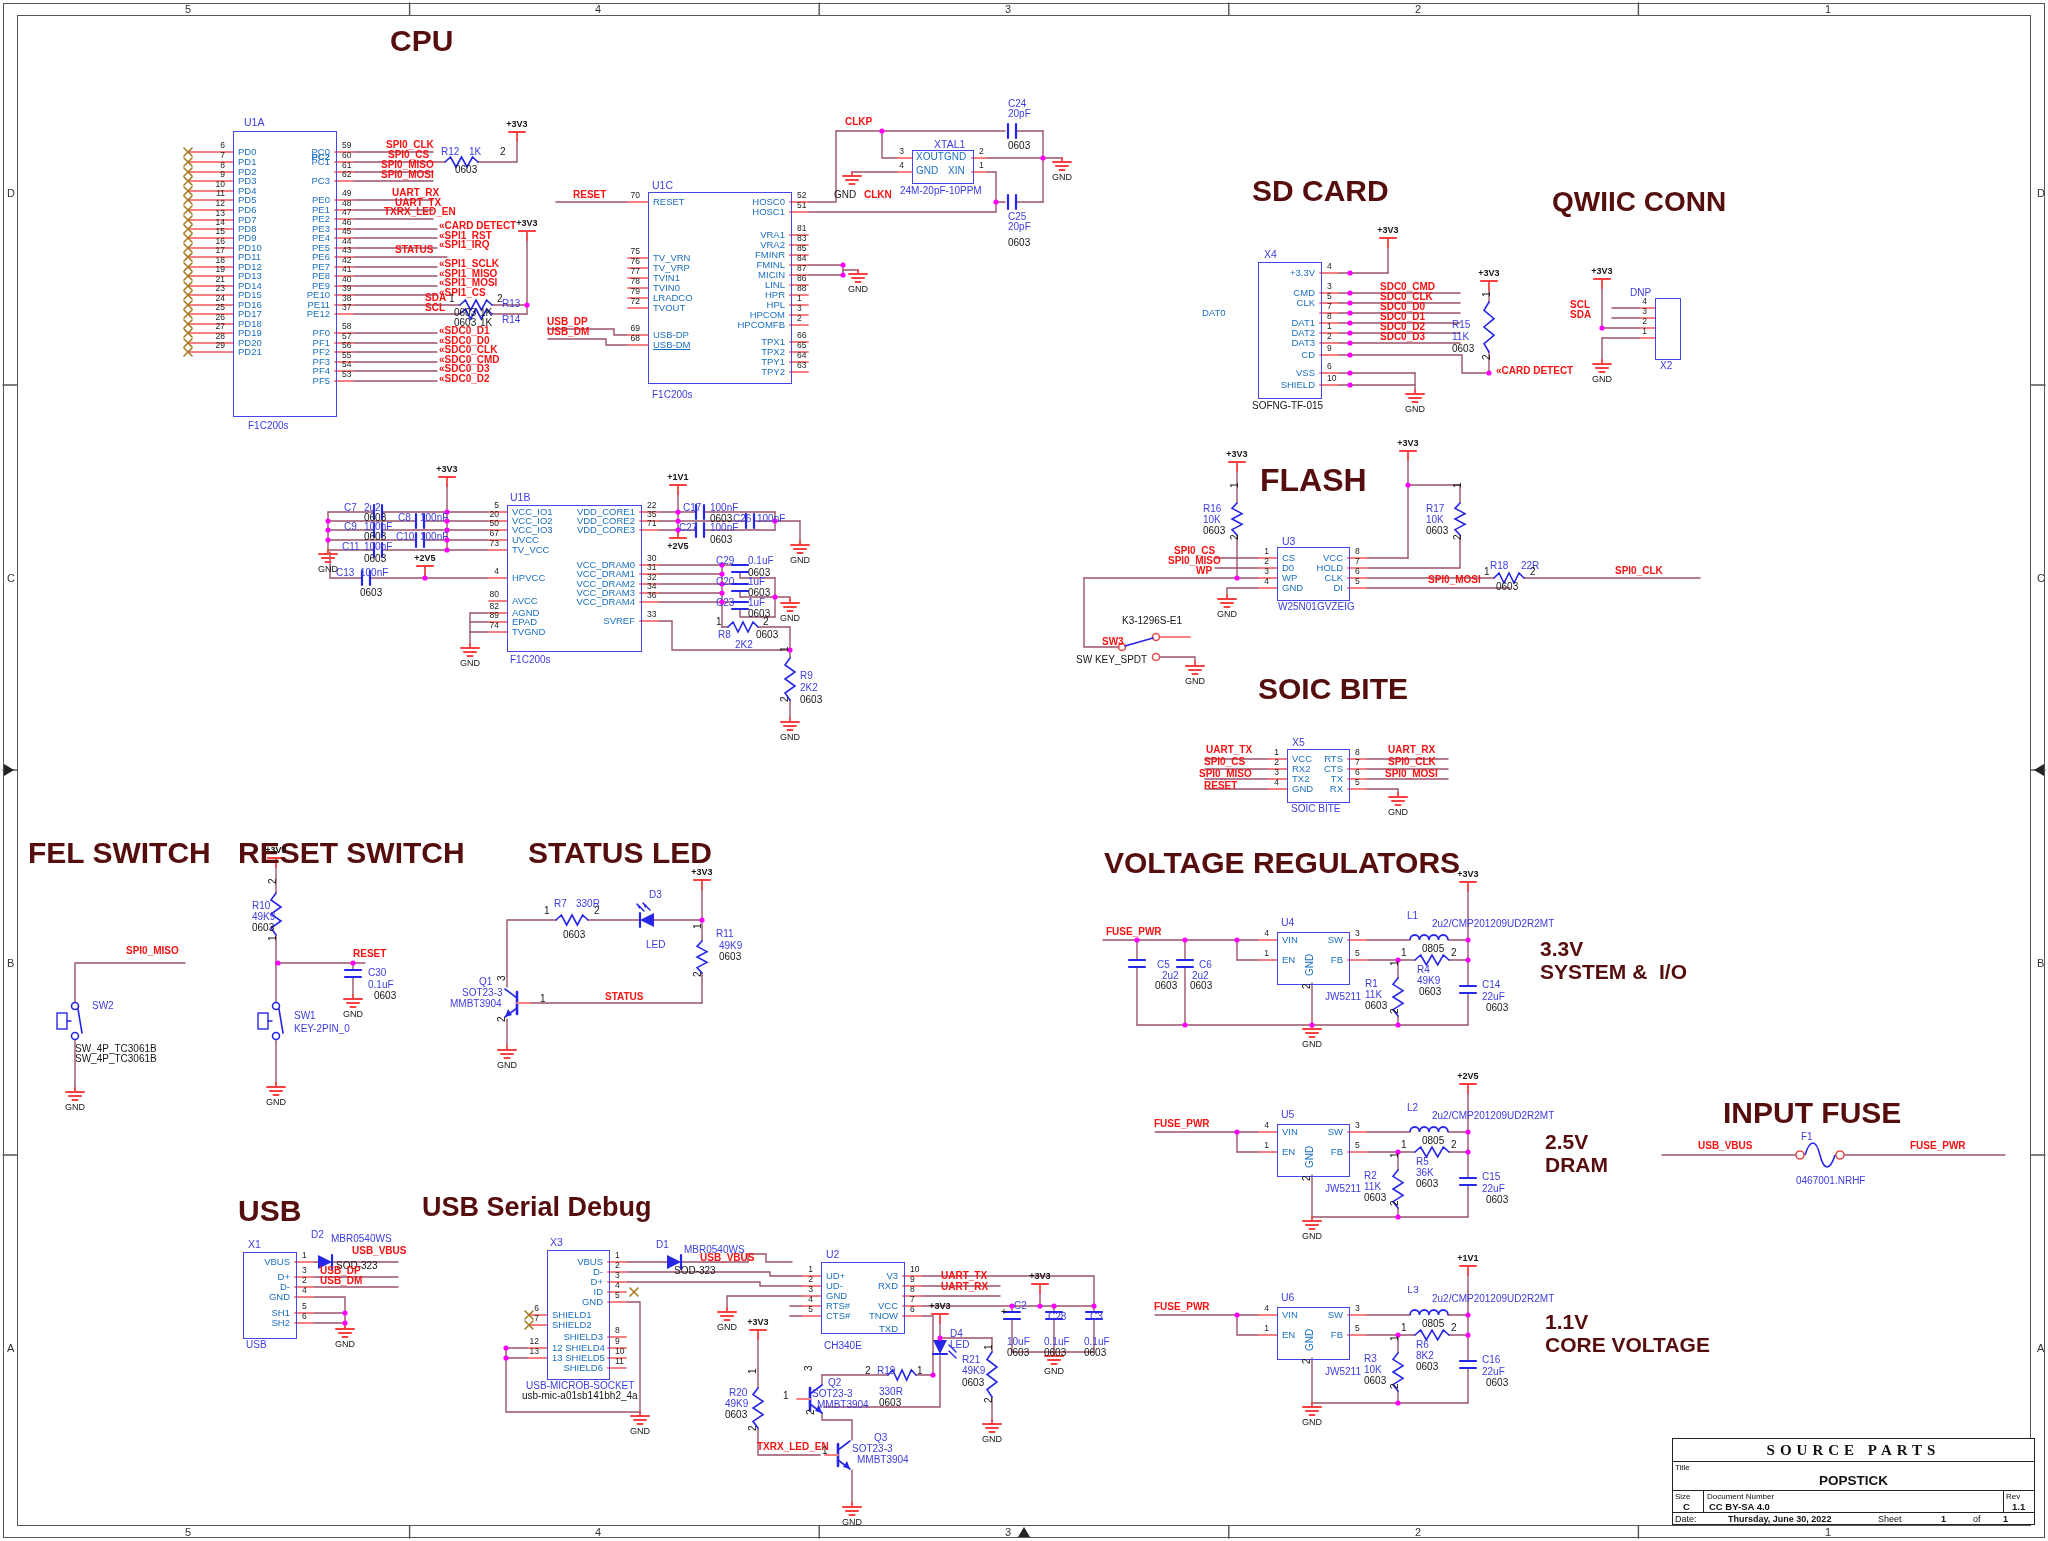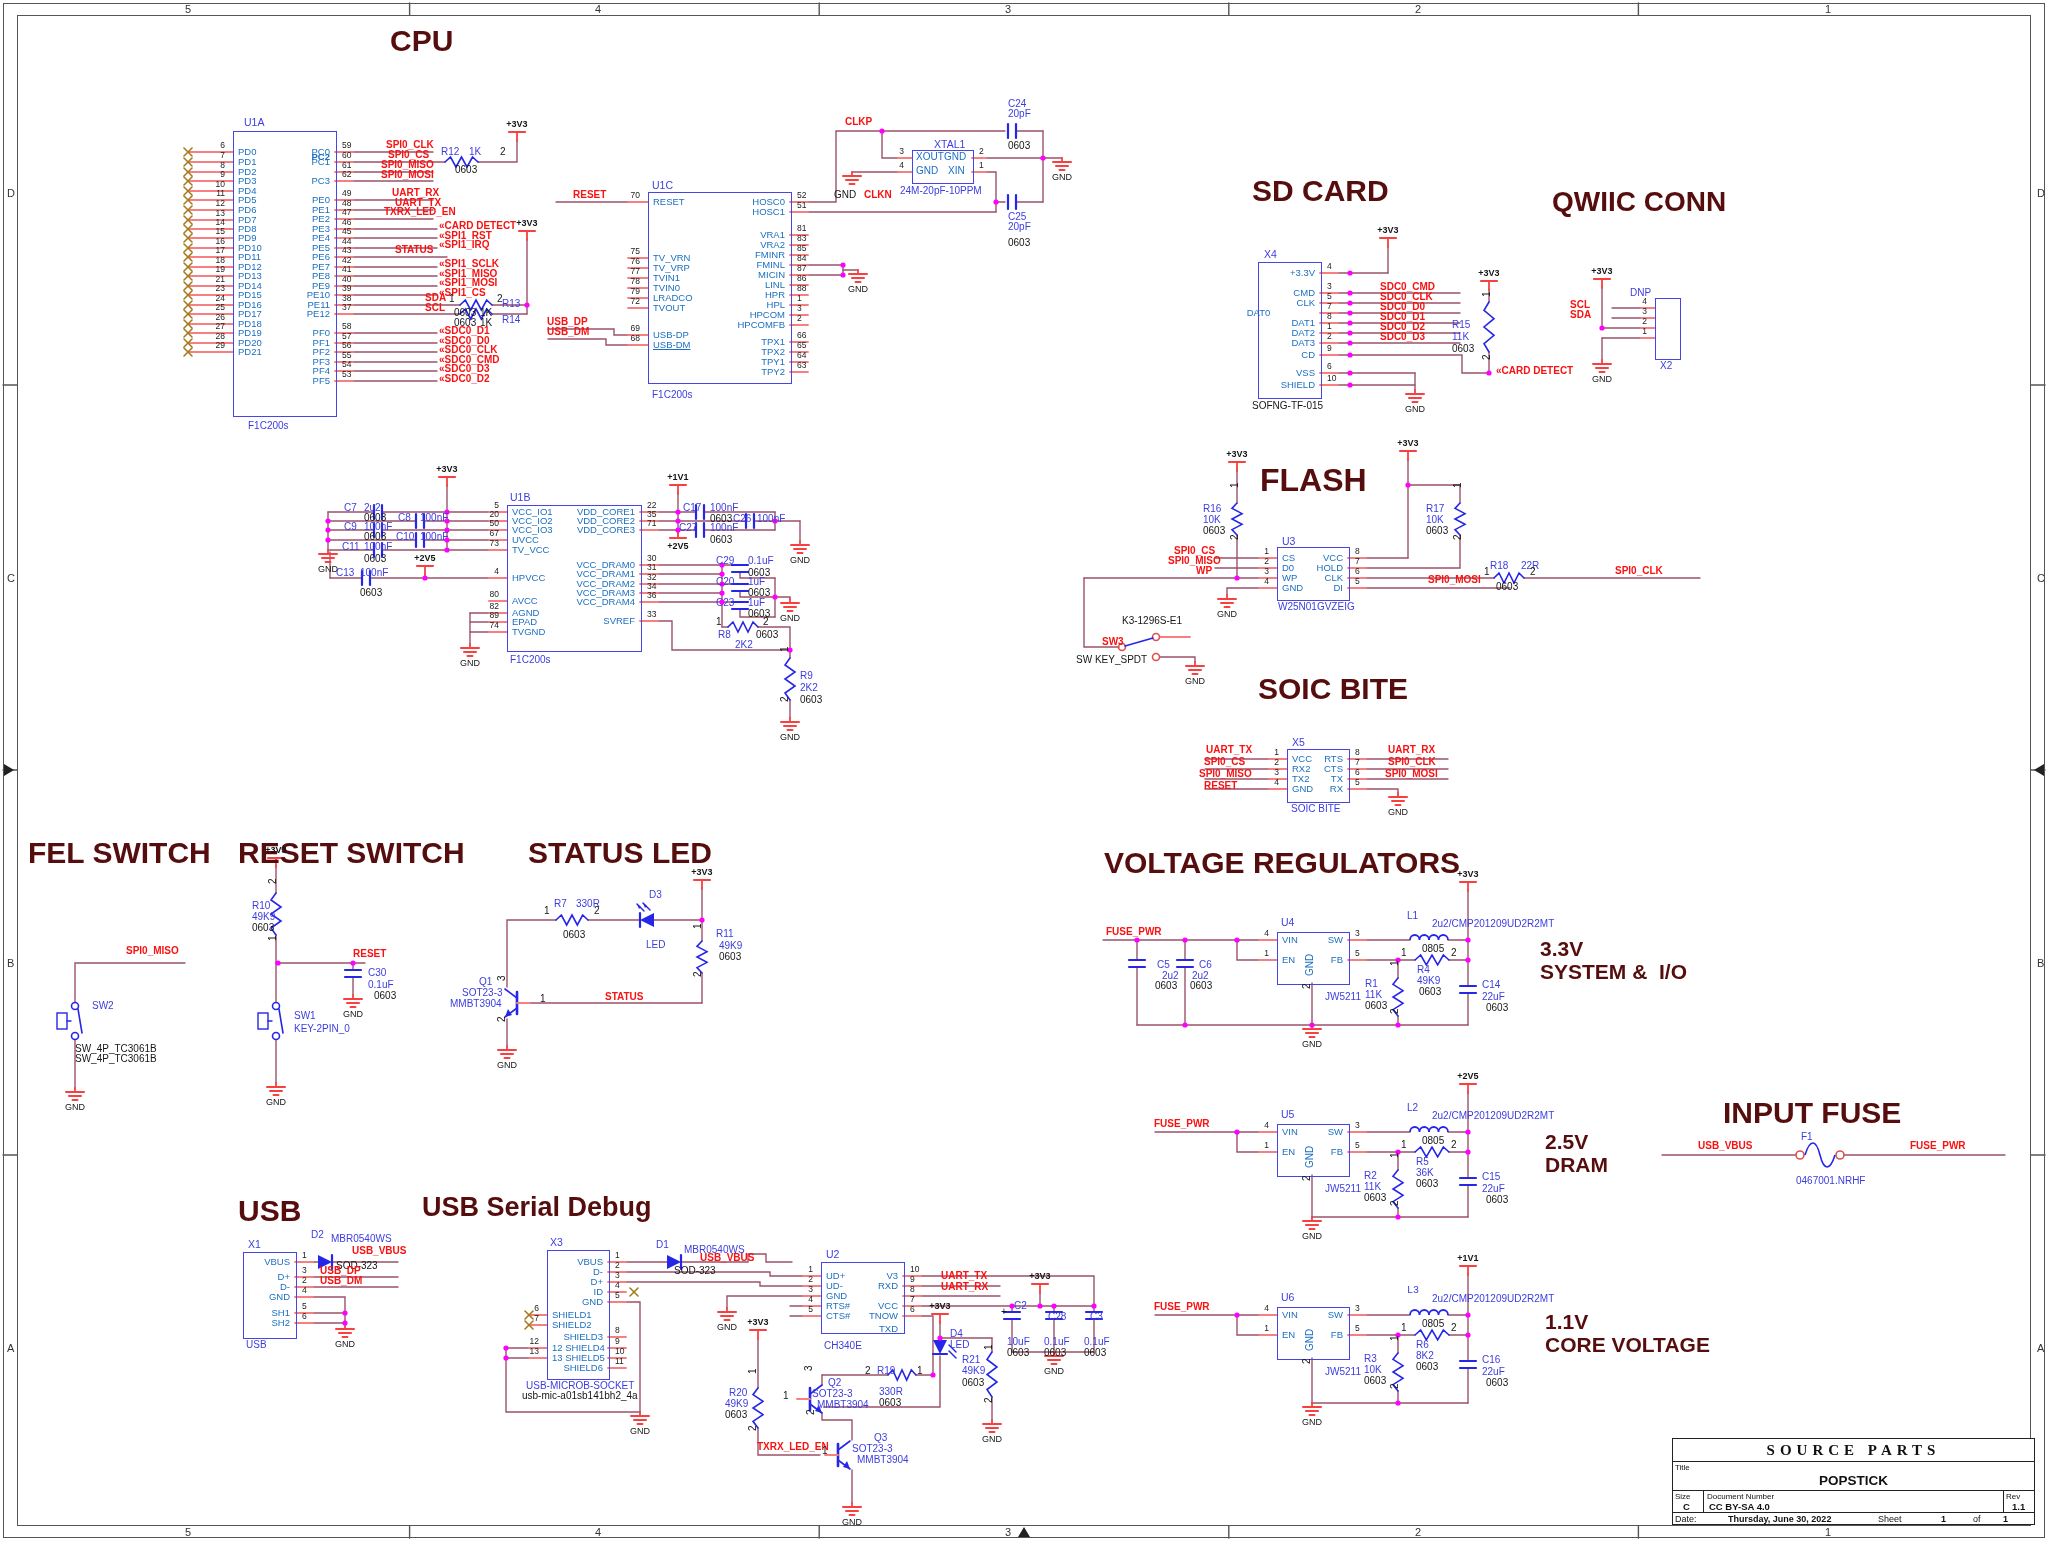--- a/index.html
+++ b/index.html
@@ -1086,21 +1086,21 @@
     <div class="box" style="left: 1258px; top: 262px; width: 62px; height: 135px;"></div>
     <div class="bref" style="left: 1264px; top: 249px;">X4</div>
     <div class="t c-k" style="left: 1252px; top: 401px;">SOFNG-TF-015</div>
     <div class="pnum" style="left: 1327px; top: 262px;">4</div>
     <div class="pname" style="left: 1202px; top: 268px; width: 113px; text-align: right;">+3.3V</div>
     <div class="pnum" style="left: 1327px; top: 282px;">3</div>
     <div class="pname" style="left: 1202px; top: 288px; width: 113px; text-align: right;">CMD</div>
     <div class="pnum" style="left: 1327px; top: 292px;">5</div>
     <div class="pname" style="left: 1202px; top: 298px; width: 113px; text-align: right;">CLK</div>
     <div class="pnum" style="left: 1327px; top: 302px;">7</div>
-    <div class="pname" style="left: 1202px; top: 308px; width: 113px; text-align: center;">DAT0</div>
+    <div class="pname" style="left: 1202px; top: 308px; width: 113px; text-align: left;">DAT0</div>
     <div class="pnum" style="left: 1327px; top: 312px;">8</div>
     <div class="pname" style="left: 1202px; top: 318px; width: 113px; text-align: right;">DAT1</div>
     <div class="pnum" style="left: 1327px; top: 322px;">1</div>
     <div class="pname" style="left: 1202px; top: 328px; width: 113px; text-align: right;">DAT2</div>
     <div class="pnum" style="left: 1327px; top: 332px;">2</div>
     <div class="pname" style="left: 1202px; top: 338px; width: 113px; text-align: right;">DAT3</div>
     <div class="pnum" style="left: 1327px; top: 344px;">9</div>
     <div class="pname" style="left: 1202px; top: 350px; width: 113px; text-align: right;">CD</div>
     <div class="pnum" style="left: 1327px; top: 362px;">6</div>
     <div class="pname" style="left: 1202px; top: 368px; width: 113px; text-align: right;">VSS</div>

